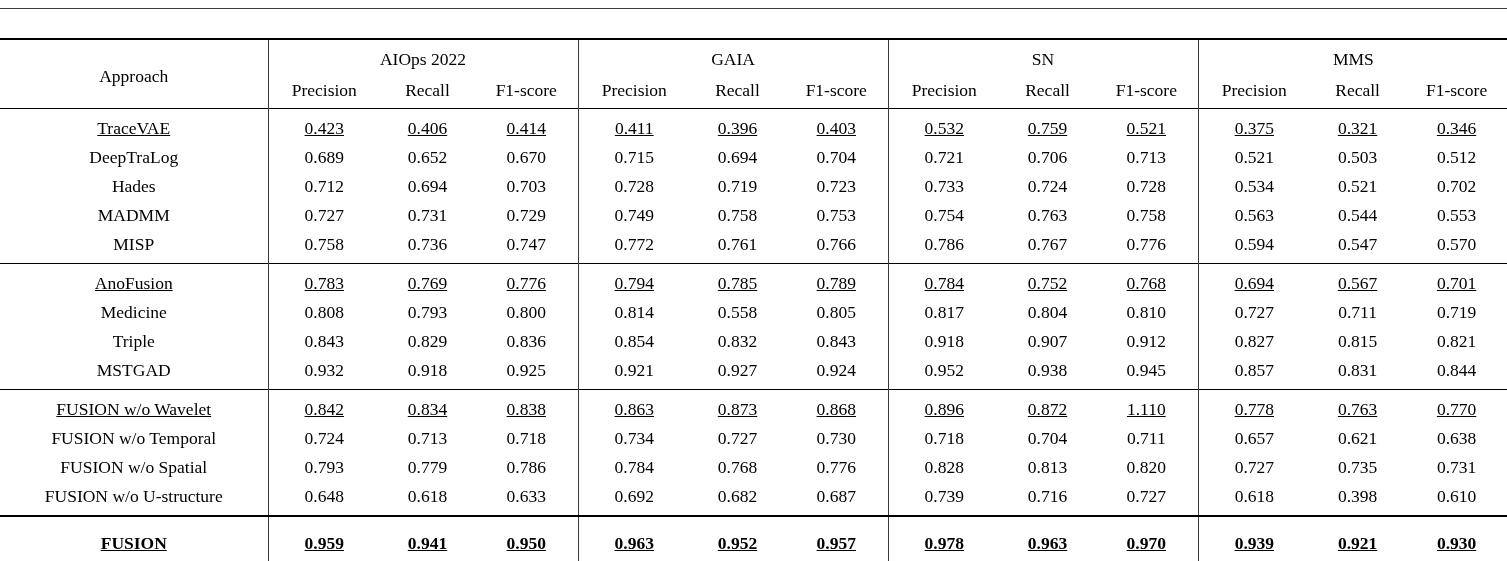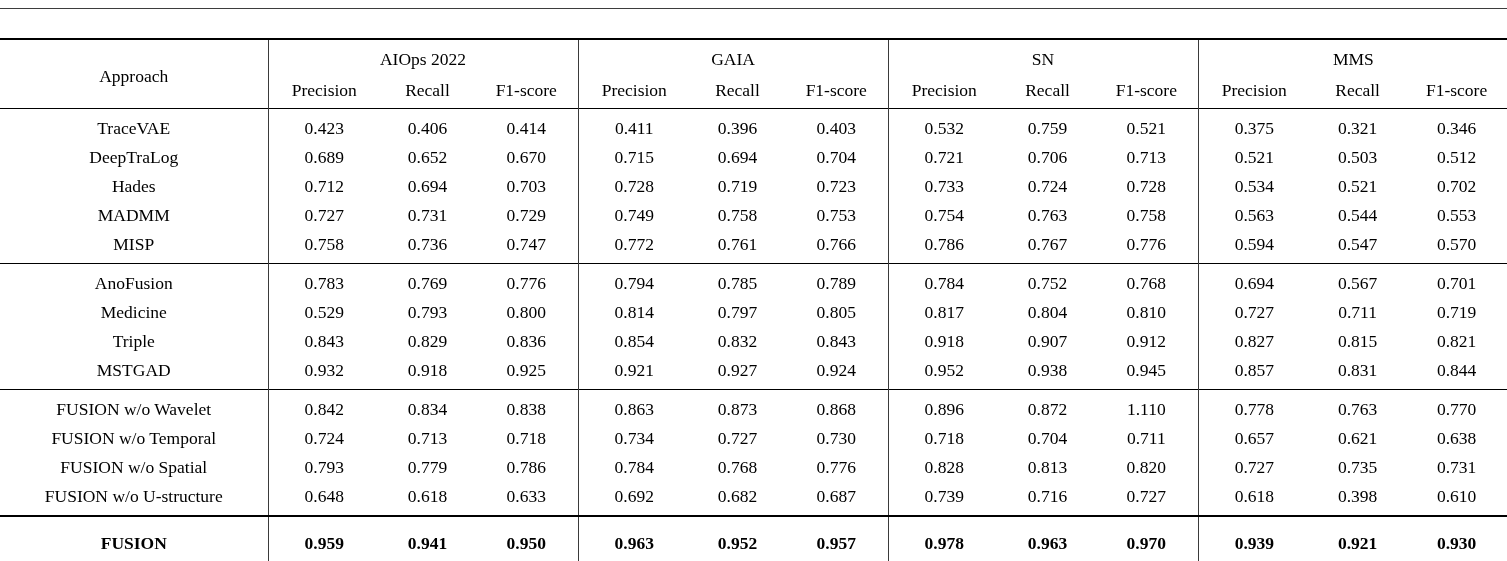--- a/index.html
+++ b/index.html
@@ -41,21 +41,21 @@
   }
   thead tr.group-row th { height: 33px; padding-top: 5px; line-height: 26px; }
   thead tr.metric-row th { height: 36px; line-height: 32px; margin-left: 16px; }
   thead th.corner { height: auto; padding-top: 0; }
   thead { border-bottom: 1.5px solid #000; }
 
   .group-start { border-left: 1px solid #3a3a3a; }
 
   tbody.section { border-top: 1.5px solid #000; }
   tbody.section td { height: 29px; line-height: 29px; }
-  tbody.section tr:first-child td { padding-top: 5px; }
+  tbody.section tr:first-child td { padding-top: 5px; text-decoration: underline; }
   tbody.section tr:last-child td { padding-bottom: 4px; margin-left: 20px; }
 
   tbody.section.final { border-top: 2px solid #000; }
   tbody.section.final td { height: 42px; line-height: 42px; }
   tr.bold-row td { font-weight: 700; }
 </style>
 </head>
 <body>
 
 <div class="page">
@@ -188,25 +188,25 @@
           <td>0.789</td>
           <td class="group-start">0.784</td>
           <td>0.752</td>
           <td>0.768</td>
           <td class="group-start">0.694</td>
           <td>0.567</td>
           <td>0.701</td>
         </tr>
         <tr>
           <td>Medicine</td>
-          <td class="group-start">0.529</td>
+          <td class="group-start">0.808</td>
           <td>0.793</td>
           <td>0.800</td>
           <td class="group-start">0.814</td>
-          <td>0.797</td>
+          <td>0.558</td>
           <td>0.805</td>
           <td class="group-start">0.817</td>
           <td>0.804</td>
           <td>0.810</td>
           <td class="group-start">0.727</td>
           <td>0.711</td>
           <td>0.719</td>
         </tr>
         <tr>
           <td>Triple</td>

